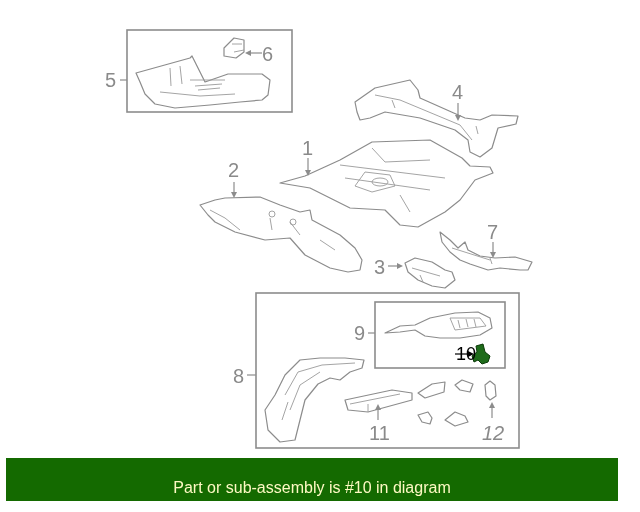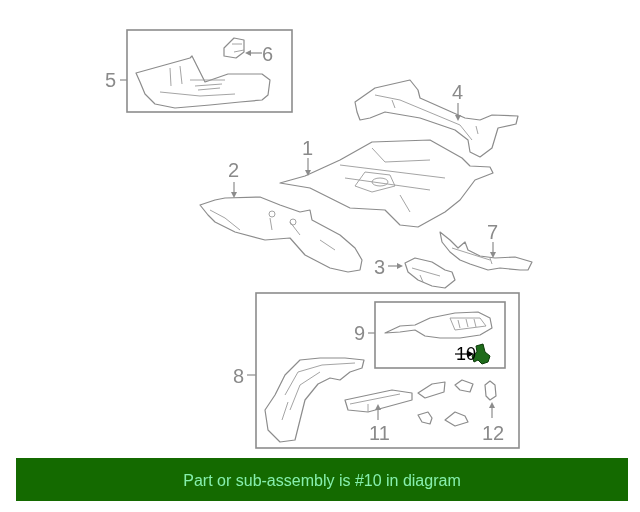--- a/index.html
+++ b/index.html
@@ -5,21 +5,21 @@
   html, body { margin:0; padding:0; background:#ffffff; }
   body { width:640px; height:512px; position:relative; overflow:hidden; font-family:"Liberation Sans", sans-serif; }
   svg.diagram { position:absolute; left:0; top:0; }
   .part { fill:#ffffff; stroke:#8c8c8c; stroke-width:1.2; stroke-linejoin:round; }
   .detail { fill:none; stroke:#9a9a9a; stroke-width:0.9; }
   .box { fill:none; stroke:#8c8c8c; stroke-width:1.6; }
   .leader { stroke:#8c8c8c; stroke-width:1.2; fill:none; }
   .arrowhead { fill:#8c8c8c; }
   .callout { position:absolute; font-size:20px; color:#8a8a8a; line-height:1; }
   .callout.hl { color:#000000; }
-  .banner { position:absolute; left:16px; top:458px; width:612px; height:43px; background:#146a00; text-align:center; color:#86efac; font-size:16px; line-height:18px; padding-top:14px; box-sizing:border-box; }
+  .banner { position:absolute; left:6px; top:458px; width:612px; height:43px; background:#146a00; text-align:center; color:#fef9c3; font-size:16px; line-height:18px; padding-top:21px; box-sizing:border-box; }
 </style>
 </head>
 <body>
 
 <svg class="diagram" width="640" height="512" viewBox="0 0 640 512">
 
   <rect class="box" x="127" y="30" width="165" height="82"></rect>
 
   <g>
     <path class="part" d="M136,73 L190,58 L192,56 L196,64 L205,82 L228,74 L262,74 L270,80 L268,95 L262,100 L240,102 L210,105 L175,108 L155,104 L145,94 L140,82 Z"></path>
@@ -125,17 +125,17 @@
 <div class="callout" style="left:262px;top:44px;">6</div>
 <div class="callout" style="left:452px;top:82px;">4</div>
 <div class="callout" style="left:302px;top:138px;">1</div>
 <div class="callout" style="left:228px;top:160px;">2</div>
 <div class="callout" style="left:374px;top:257px;">3</div>
 <div class="callout" style="left:487px;top:222px;">7</div>
 <div class="callout" style="left:233px;top:366px;">8</div>
 <div class="callout" style="left:354px;top:323px;">9</div>
 <div class="callout hl" style="left:456px;top:345px;font-size:18px;">10</div>
 <div class="callout" style="left:369px;top:423px;">11</div>
-<div class="callout" style="left:482px;top:423px;">12</div>
+<div class="callout" style="left:482px;top:423px;font-style:italic;">12</div>
 
 <div class="banner">
   <div>Part or sub-assembly is #10 in diagram</div>
 </div>
 
 </body></html>

